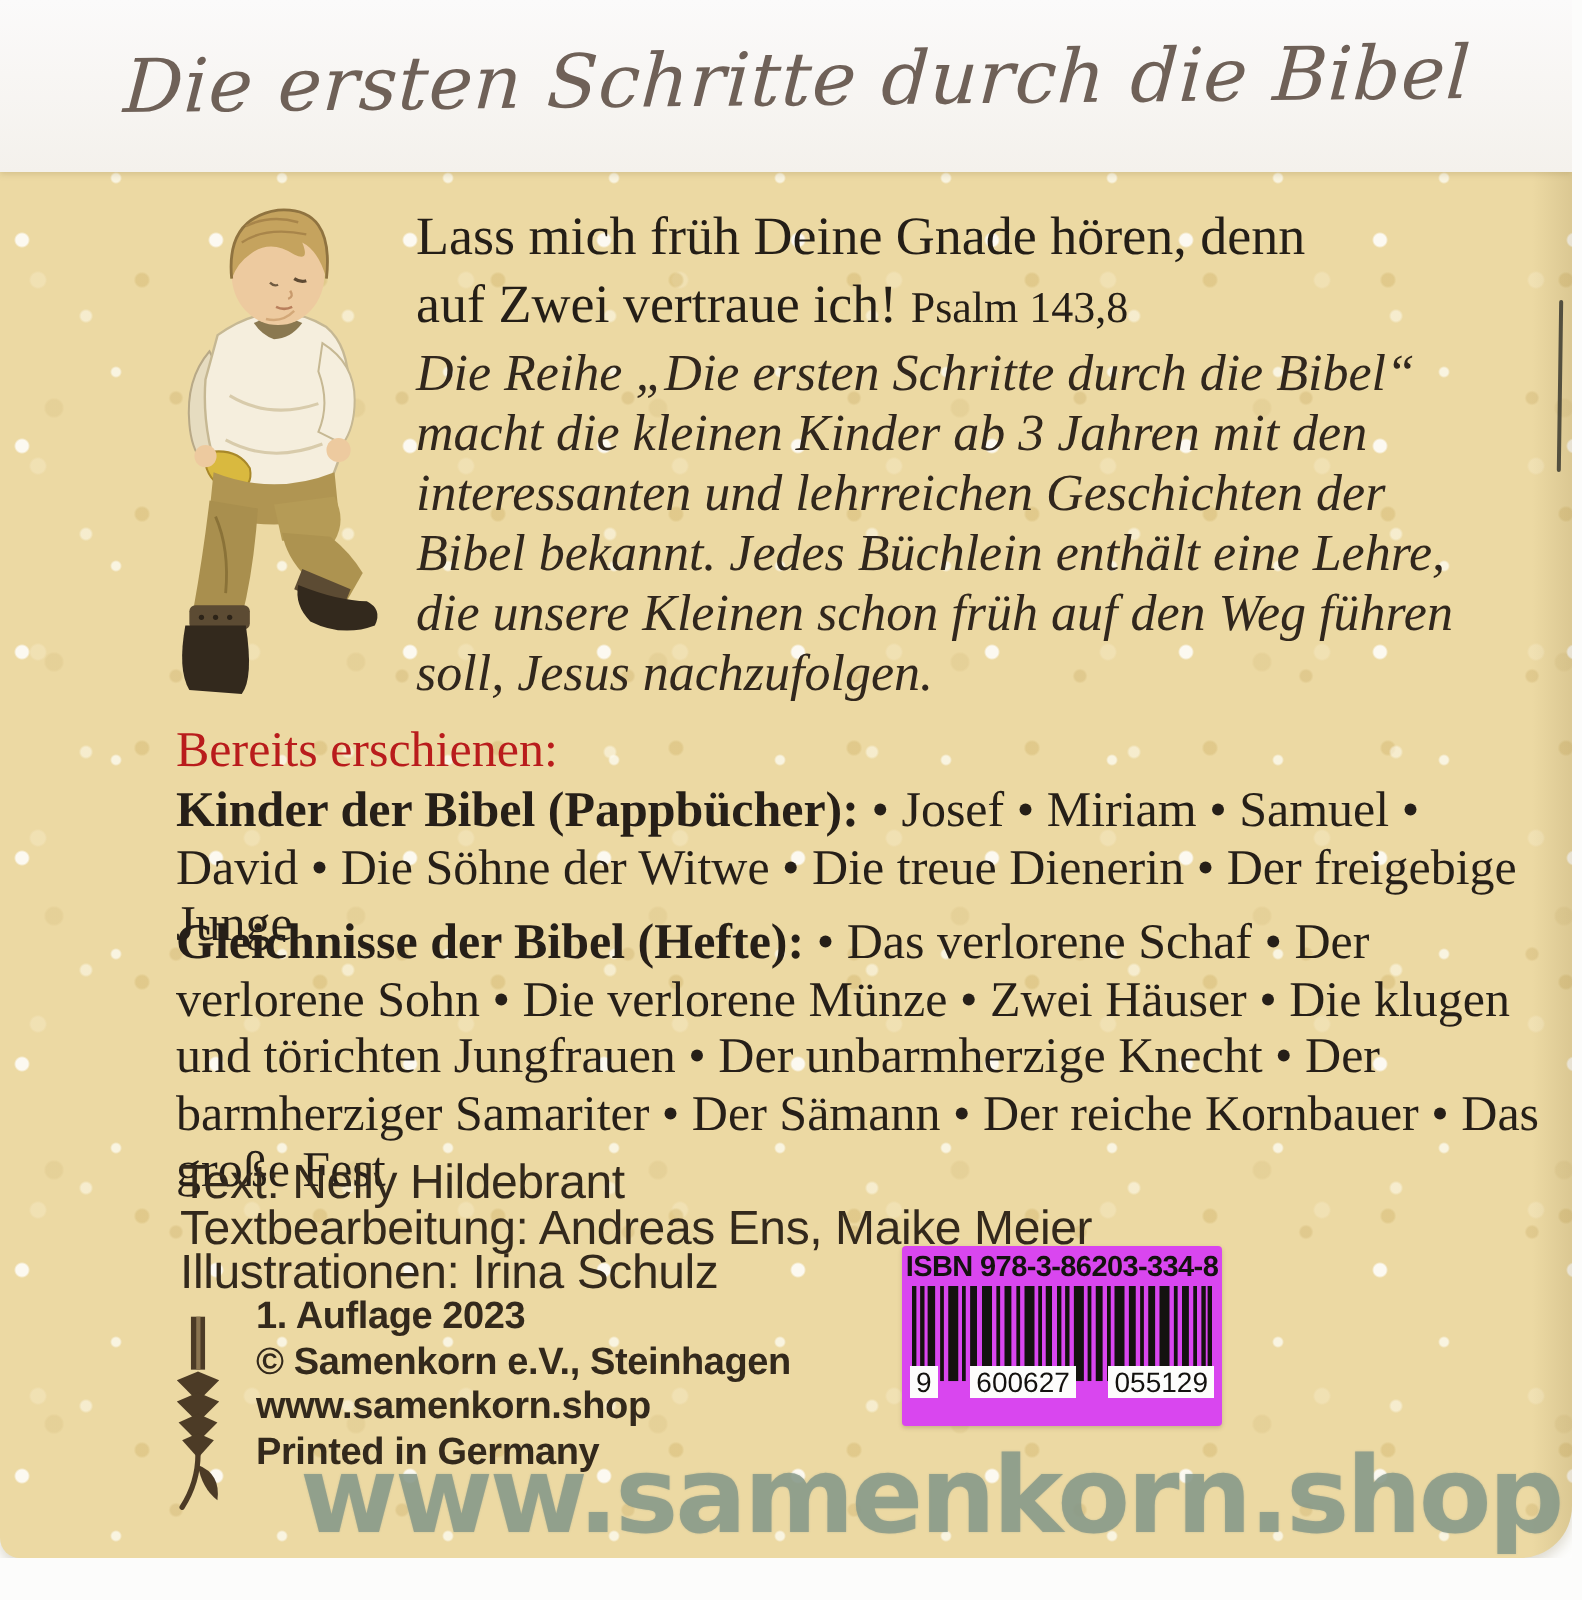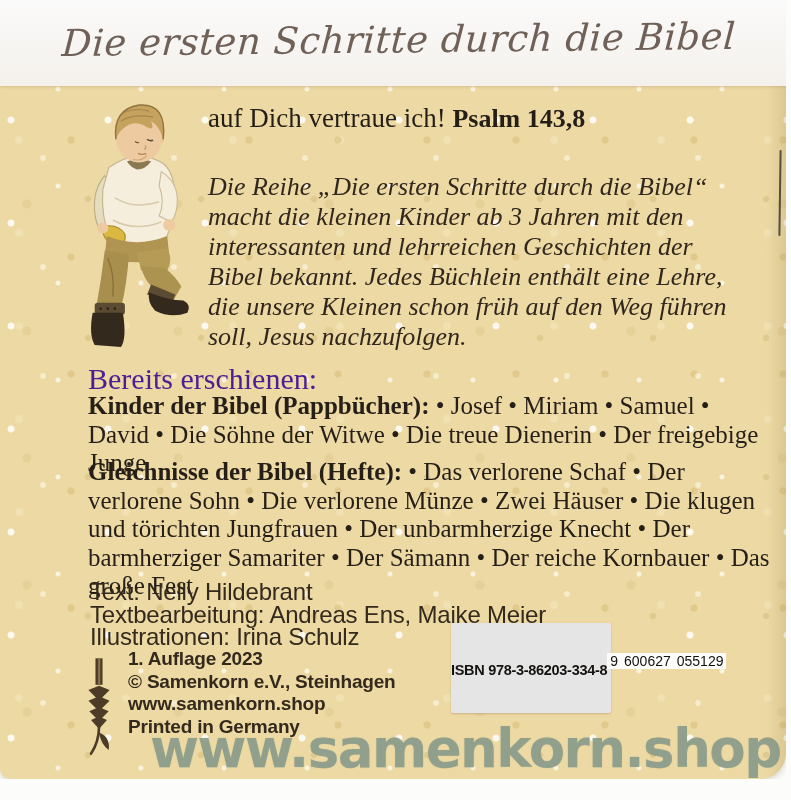--- a/index.html
+++ b/index.html
@@ -47,29 +47,29 @@
     font-family:"DejaVu Serif", serif;font-style:italic;
     font-size:37px;color:#6f6158;letter-spacing:.5px;
     transform:rotate(-.6deg) skewX(-4deg);transform-origin:left center;
     white-space:nowrap;
   }
   .boy{position:absolute;left:74px;top:97px;}
   .psalm{
     position:absolute;left:208px;top:101px;width:578px;
     font-size:27px;line-height:34px;color:#241e17;
   }
-  .psalm .ref{font-size:26px;font-weight:bold;}
+  .psalm .ref{font-size:22px;}
   .series-desc{
     position:absolute;left:208px;top:172px;width:585px;
     font-style:italic;font-size:26px;line-height:30px;color:#31271d;
     white-space:pre-line;
   }
   .pub-head{
     position:absolute;left:88px;top:362px;
-    font-size:30px;color:#4c1d95;
+    font-size:25px;color:#b91c1c;
   }
   .list{
     position:absolute;left:88px;width:684px;margin:0;
     font-size:25px;line-height:28.5px;color:#261f18;
   }
   .list b{font-weight:bold;}
   .list-papp{top:392px;}
   .list-hefte{top:458px;}
   .credits{
     position:absolute;left:90px;top:581px;
@@ -81,23 +81,23 @@
   .wheat{flex:0 0 auto;margin-top:6px;}
   .imprint-lines{
     margin-left:14px;
     font-family:"Liberation Sans", sans-serif;
     font-size:19px;line-height:22.6px;color:#33291c;letter-spacing:-.2px;
     white-space:pre-line;
     font-weight:bold;
   }
   .barcode-box{
     position:absolute;left:451px;top:623px;width:160px;height:90px;
-    background:#e5e5e5;border-radius:2px;
+    background:#d946ef;border-radius:2px;
     box-shadow:0 1px 2px rgba(120,100,60,.3);
-    display:flex;flex-direction:row;align-items:center;
+    display:flex;flex-direction:column;align-items:center;
   }
   .isbn{
     font-family:"Liberation Sans", sans-serif;font-weight:600;
     font-size:14.5px;color:#14120f;margin-top:3px;letter-spacing:-.3px;
     white-space:nowrap;
   }
   .bars{display:block;margin-top:1px;}
   .digits{
     width:152px;display:flex;justify-content:space-between;
     font-family:"Liberation Sans", sans-serif;font-size:14px;color:#14120f;
@@ -156,21 +156,22 @@
     <path d="M76,186 L100,196 L96,206 L72,196 Z" fill="#5c4b33"></path>
     <path d="M74,194 Q94,202 108,202 Q116,206 112,214 Q96,220 80,212 Q72,204 74,194 Z" fill="#33291d"></path>
     <rect x="20" y="204" width="30" height="12" rx="3" fill="#5c4b33"></rect>
     <circle cx="26" cy="210" r="1.3" fill="#2c2318"></circle>
       <circle cx="33" cy="210" r="1.3" fill="#2c2318"></circle>
       <circle cx="40" cy="210" r="1.3" fill="#2c2318"></circle>
     <path d="M18,214 Q14,236 20,246 L46,248 Q52,240 48,214 Z" fill="#33291d"></path>
   </svg>
 
   <div class="psalm">
-    <div><span>auf Dich vertraue ich!</span> <span class="ref">Psalm 143,8</span></div>
+    <div>Lass mich früh Deine Gnade hören, denn</div>
+    <div><span>auf Zwei vertraue ich!</span> <span class="ref">Psalm 143,8</span></div>
   </div>
 
   <div class="series-desc">Die Reihe „Die ersten Schritte durch die Bibel“
 macht die kleinen Kinder ab 3 Jahren mit den
 interessanten und lehrreichen Geschichten der
 Bibel bekannt. Jedes Büchlein enthält eine Lehre,
 die unsere Kleinen schon früh auf den Weg führen
 soll, Jesus nachzufolgen.</div>
 
   <div class="pub-head">Bereits erschienen:</div>

